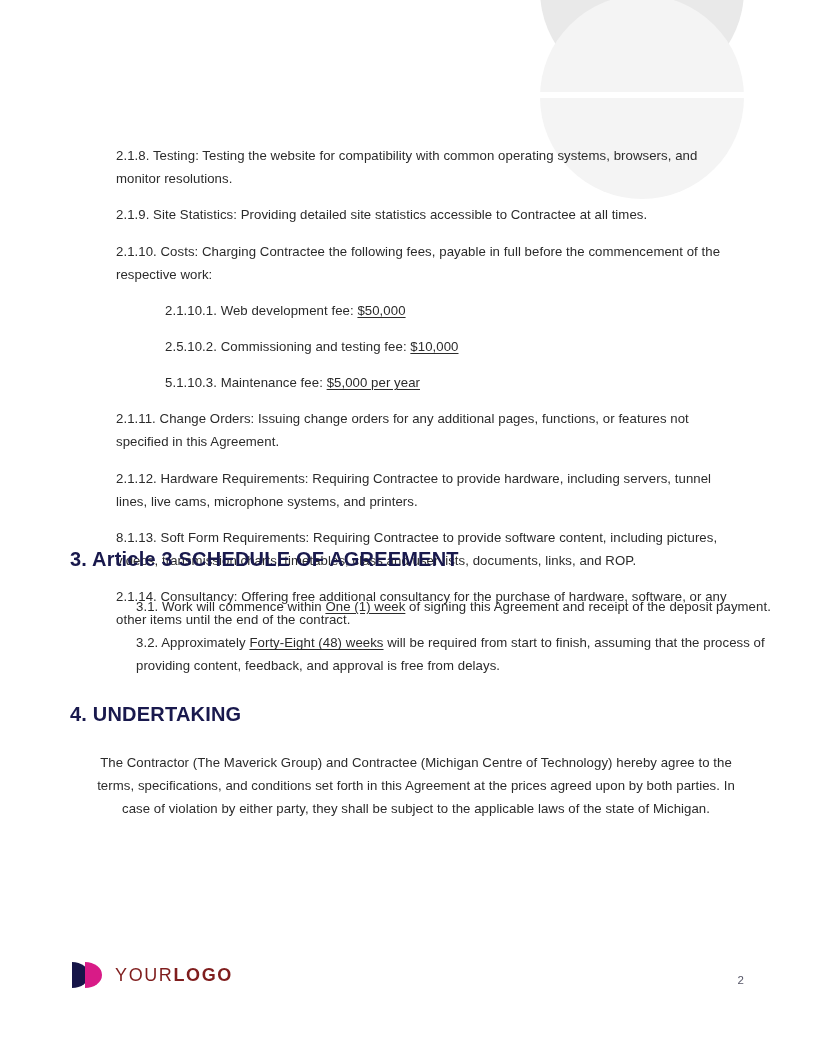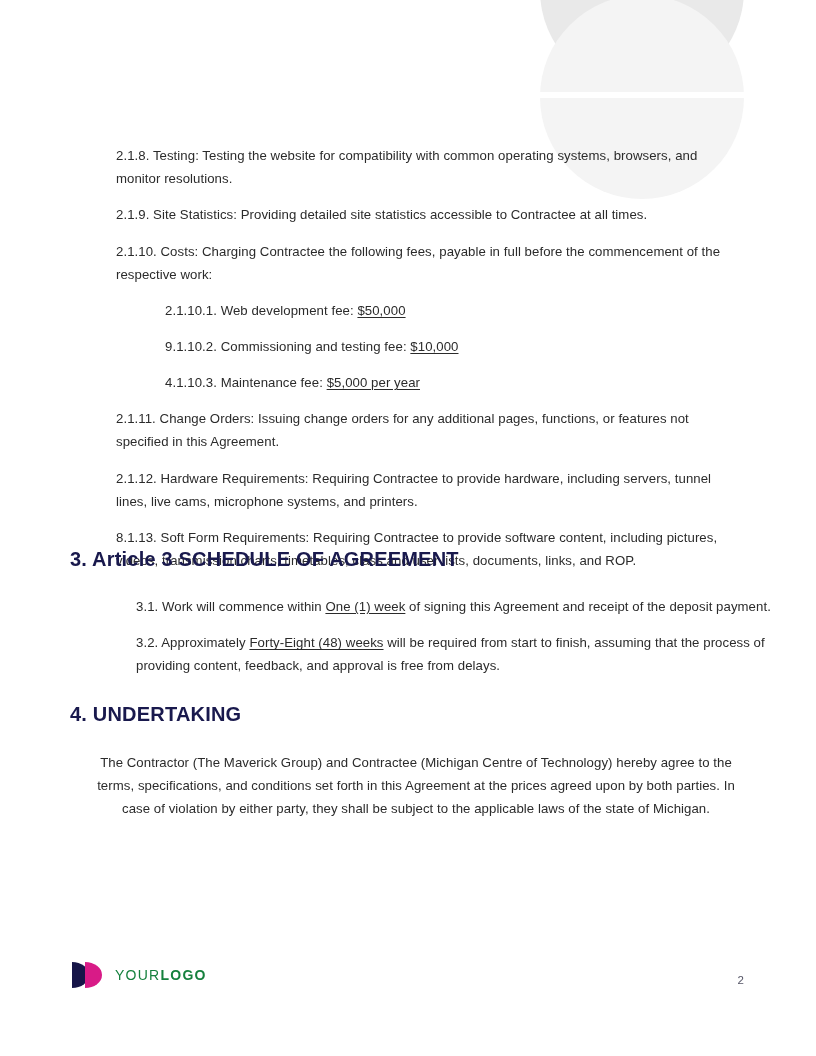--- a/index.html
+++ b/index.html
@@ -138,23 +138,23 @@
   }
   .logo-notch {
     position: absolute;
     left: 13px;
     top: 0;
     width: 4px;
     height: 26px;
     background: #ffffff;
   }
   .logo-text {
-    font-size: 14px;
+    font-size: 18px;
     letter-spacing: 0.09em;
-    color: #15803d;
+    color: #7f1d1d;
     white-space: nowrap;
   }
   .logo-text .lt-light { font-weight: 400; }
   .logo-text .lt-bold { font-weight: bold; }
 
   .page-number {
     position: absolute;
     right: 72px;
     top: 12px;
     font-size: 11.5px;
@@ -175,30 +175,31 @@
     <div class="block-list">
 
       <p class="para lvl2">2.1.8. Testing: Testing the website for compatibility with common operating systems, browsers, and monitor resolutions.</p>
 
       <p class="para lvl2">2.1.9. Site Statistics: Providing detailed site statistics accessible to Contractee at all times.</p>
 
       <p class="para lvl2">2.1.10. Costs: Charging Contractee the following fees, payable in full before the commencement of the respective work:</p>
 
       <p class="para lvl3"><span>2.1.10.1. Web development fee: </span><span class="filled">$50,000</span></p>
 
-      <p class="para lvl3"><span>9.1.10.2. Commissioning and testing fee: </span><span class="filled">$10,000</span></p>
-
-      <p class="para lvl3"><span>4.1.10.3. Maintenance fee: </span><span class="filled">$5,000 per year</span></p>
+      <p class="para lvl3"><span>2.5.10.2. Commissioning and testing fee: </span><span class="filled">$10,000</span></p>
+
+      <p class="para lvl3"><span>5.1.10.3. Maintenance fee: </span><span class="filled">$5,000 per year</span></p>
 
       <p class="para lvl2">2.1.11. Change Orders: Issuing change orders for any additional pages, functions, or features not specified in this Agreement.</p>
 
       <p class="para lvl2">2.1.12. Hardware Requirements: Requiring Contractee to provide hardware, including servers, tunnel lines, live cams, microphone systems, and printers.</p>
 
       <p class="para lvl2">8.1.13. Soft Form Requirements: Requiring Contractee to provide software content, including pictures, videos, transmission charts, timetables, class and user lists, documents, links, and ROP.</p>
 
+      <p class="para lvl2">2.1.14. Consultancy: Offering free additional consultancy for the purchase of hardware, software, or any other items until the end of the contract.</p>
 
     </div>
 
     <div class="sec3-heading">
       <div class="heading">3. Article 3 SCHEDULE OF AGREEMENT</div>
     </div>
 
     <div class="sec3-body">
       <p class="para lvl-sec"><span>3.1. Work will commence within </span><span class="filled">One (1) week</span><span> of signing this Agreement and receipt of the deposit payment.</span></p>
 

